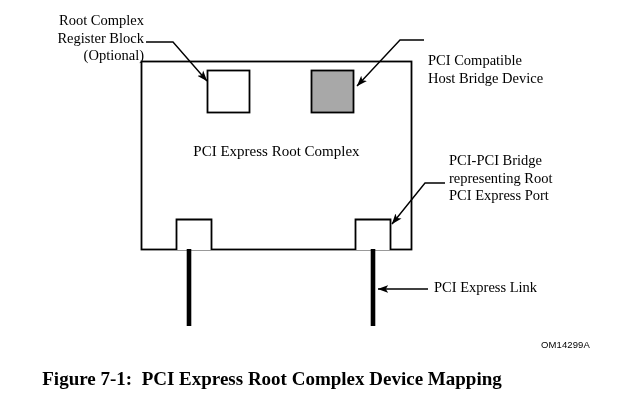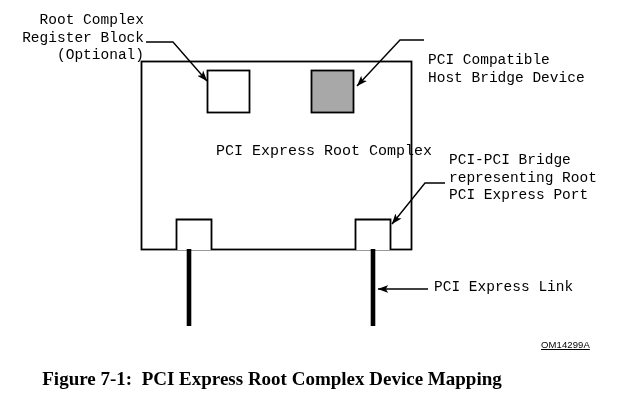--- a/index.html
+++ b/index.html
@@ -17,21 +17,21 @@
   }
   .diagram-svg {
     position: absolute;
     left: 0;
     top: 0;
     width: 618px;
     height: 410px;
   }
   .lbl {
     position: absolute;
-    font-family: Liberation Mono, monospace;
+    font-family: Liberation Serif, serif;
     font-size: 14.5px;
     line-height: 17.5px;
     color: #000000;
     white-space: pre;
   }
   #callout-register-block {
     left: 4px;
     top: 12px;
     width: 140px;
     text-align: right;
@@ -49,34 +49,32 @@
   }
   #callout-express-link {
     left: 434px;
     top: 279px;
     text-align: center;
   }
   #root-complex-label {
     left: 141px;
     top: 143px;
     width: 271px;
-    text-align: right;
+    text-align: center;
     font-size: 15px;
-    padding-left: 20px;
   }
   #om-number {
     position: absolute;
     left: 541px;
     top: 339px;
     font-family: "Liberation Sans", sans-serif;
     font-size: 9.5px;
     letter-spacing: 0.1px;
     color: #000000;
     white-space: pre;
-    text-decoration: underline;
   }
   #figure-caption {
     position: absolute;
     left: 0;
     top: 368px;
     width: 544px;
     text-align: center;
     font-family: "Liberation Serif", serif;
     font-size: 19px;
     font-weight: bold;

